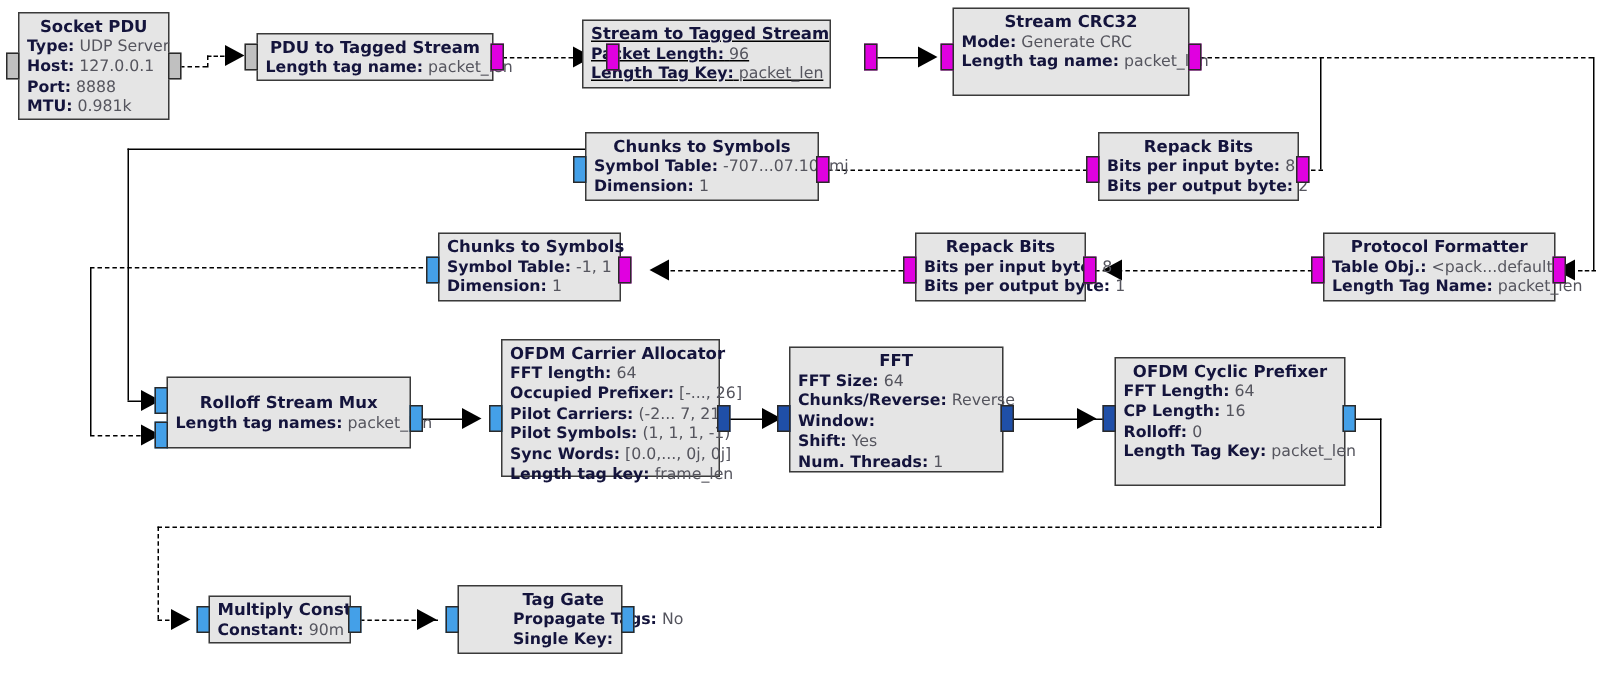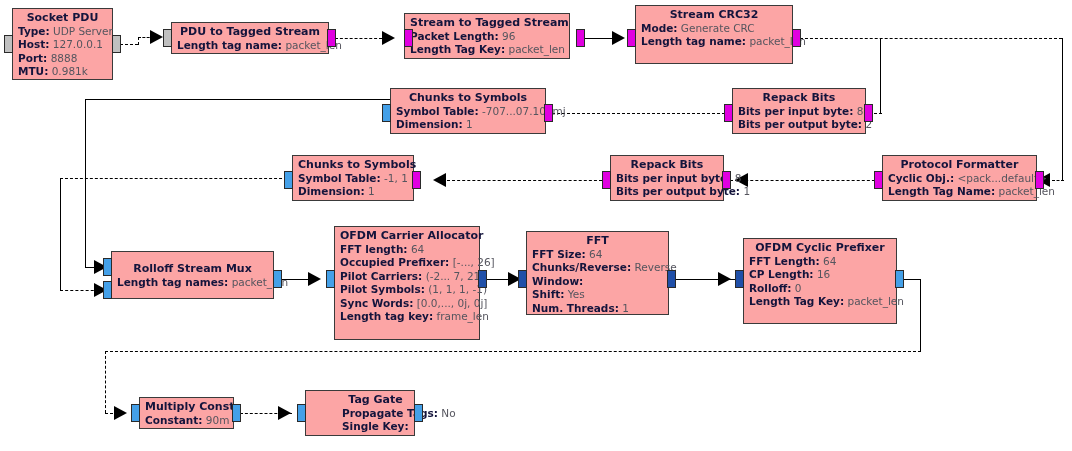--- a/index.html
+++ b/index.html
@@ -12,21 +12,21 @@
     position:relative;
     width:1072px;
     height:451px;
     background:#ffffff;
     overflow:hidden;
   }
   
   .blk{
     position:absolute;
     box-sizing:border-box;
-    background:#fca5a5;
+    background:#e5e5e5;
     border:1px solid #3a3a3a;
     padding:2px 5px 3px 5px;
     line-height:13.5px;
     z-index:5;
   }
   .blk .ttl{
     display:block;
     text-align:center;
     font-size:11px;
     font-weight:bold;
@@ -167,21 +167,21 @@
 
   <div class="port p-msg" style="left:163px;top:29px;"></div>
   <div class="port p-byte" style="left:327px;top:29px;"></div>
   <div class="blk" style="left:171px;top:22px;width:158px;height:32px;">
     <span class="ttl">PDU to Tagged Stream</span>
     <span class="prm"><b>Length tag name:</b> <span>packet_len</span></span>
   </div>
 
   <div class="port p-byte" style="left:404px;top:29px;"></div>
   <div class="port p-byte" style="left:576px;top:29px;"></div>
-  <div class="blk" style="left:404px;top:13px;width:166px;height:46px;">
+  <div class="blk" style="left:388px;top:13px;width:166px;height:46px;text-decoration:underline;">
     <span class="ttl">Stream to Tagged Stream</span>
     <span class="prm"><b>Packet Length:</b> <span>96</span></span>
     <span class="prm"><b>Length Tag Key:</b> <span>packet_len</span></span>
   </div>
 
   <div class="port p-byte" style="left:627px;top:29px;"></div>
   <div class="port p-byte" style="left:792px;top:29px;"></div>
   <div class="blk" style="left:635px;top:5px;width:158px;height:59px;">
     <span class="ttl">Stream CRC32</span>
     <span class="prm"><b>Mode:</b> <span>Generate CRC</span></span>
@@ -217,35 +217,35 @@
   <div class="blk" style="left:610px;top:155px;width:114px;height:46px;">
     <span class="ttl">Repack Bits</span>
     <span class="prm"><b>Bits per input byte:</b> <span>8</span></span>
     <span class="prm"><b>Bits per output byte:</b> <span>1</span></span>
   </div>
 
   <div class="port p-byte" style="left:874px;top:171px;"></div>
   <div class="port p-byte" style="left:1035px;top:171px;"></div>
   <div class="blk" style="left:882px;top:155px;width:155px;height:46px;">
     <span class="ttl">Protocol Formatter</span>
-    <span class="prm"><b>Cyclic Obj.:</b> <span>&lt;pack...default&gt;</span></span>
+    <span class="prm"><b>Table Obj.:</b> <span>&lt;pack...default&gt;</span></span>
     <span class="prm"><b>Length Tag Name:</b> <span>packet_len</span></span>
   </div>
 
   <div class="port p-int" style="left:103px;top:258px;"></div>
   <div class="port p-int" style="left:103px;top:281px;"></div>
   <div class="port p-int" style="left:273px;top:270px;"></div>
   <div class="blk" style="left:111px;top:251px;width:163px;height:48px;padding-top:10px;">
     <span class="ttl">Rolloff Stream Mux</span>
     <span class="prm"><b>Length tag names:</b> <span>packet_len</span></span>
   </div>
 
   <div class="port p-int" style="left:326px;top:270px;"></div>
   <div class="port p-cplx" style="left:478px;top:270px;"></div>
-  <div class="blk" style="left:334px;top:226px;width:146px;height:114px;">
+  <div class="blk" style="left:334px;top:226px;width:146px;height:92px;">
     <span class="ttl">OFDM Carrier Allocator</span>
     <span class="prm"><b>FFT length:</b> <span>64</span></span>
     <span class="prm"><b>Occupied Prefixer:</b> <span>[-..., 26]</span></span>
     <span class="prm"><b>Pilot Carriers:</b> <span>(-2... 7, 21)</span></span>
     <span class="prm"><b>Pilot Symbols:</b> <span>(1, 1, 1, -1)</span></span>
     <span class="prm"><b>Sync Words:</b> <span>[0.0,..., 0j, 0j]</span></span>
     <span class="prm"><b>Length tag key:</b> <span>frame_len</span></span>
   </div>
 
   <div class="port p-cplx" style="left:518px;top:270px;"></div>

